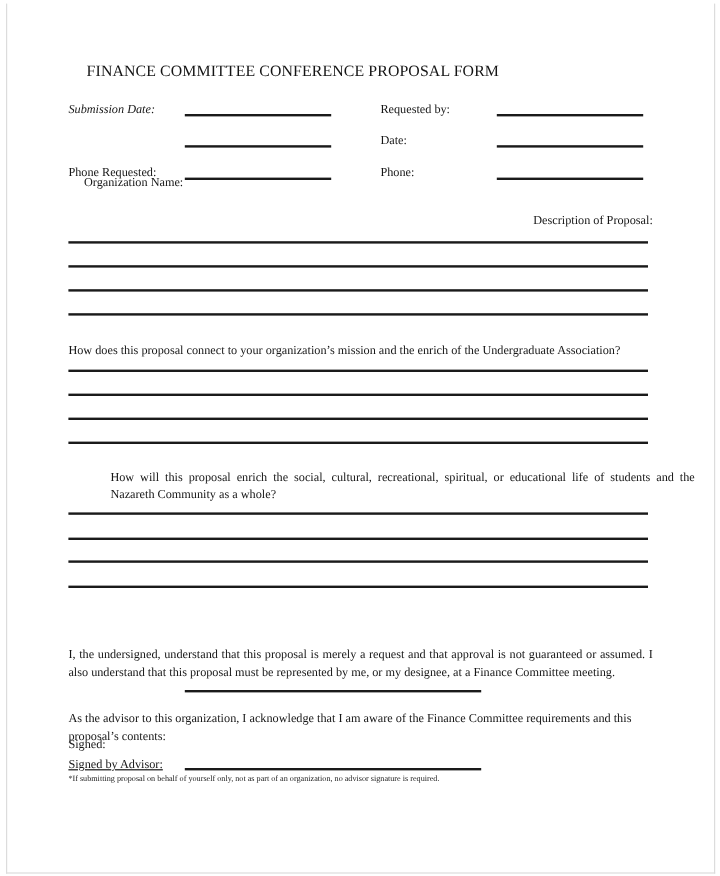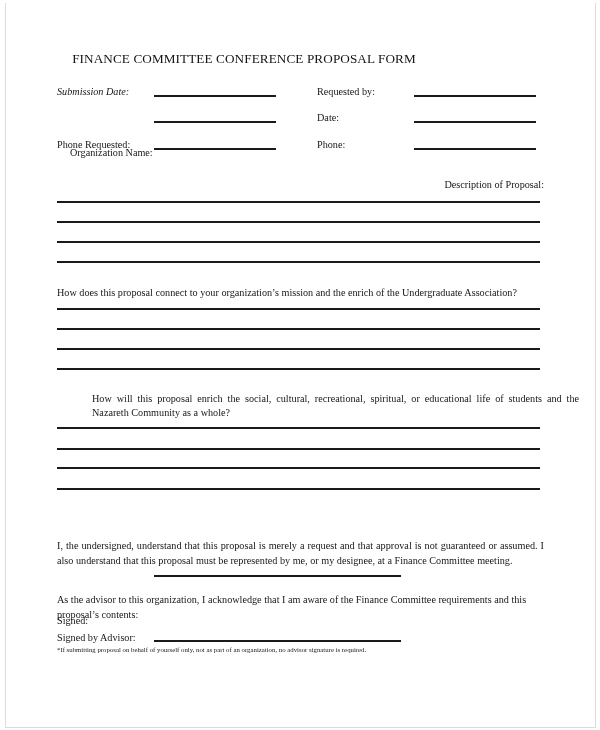--- a/index.html
+++ b/index.html
@@ -100,16 +100,16 @@
 <div class="fline" style="left:57px; top:467px; width:483px;"></div>
 <div class="fline" style="left:57px; top:488px; width:483px;"></div>
 
 <div class="q justify" style="top:511px; line-height:15px; white-space:normal;margin-top:27px;">I, the undersigned, understand that this proposal is merely a request and that approval is not guaranteed or assumed.  I also understand that this proposal must be represented by me, or my designee, at a Finance Committee meeting.</div>
 
 <div class="abs label" style="left:57px; top:567px;margin-top:48px;">Signed:</div>
 <div class="fline" style="left:154px; top:575px; width:247px;"></div>
 
 <div class="q" style="top:592px; line-height:15px; white-space:normal;">As the advisor to this organization, I acknowledge that I am aware of the Finance Committee requirements and this proposal’s contents:</div>
 
-<div class="abs label" style="left:57px; top:632px;">Signed by Advisor:</div>
+<div class="abs label" style="left:57px; top:632px;text-decoration:underline;">Signed by Advisor:</div>
 <div class="fline" style="left:154px; top:640px; width:247px;"></div>
 
 <div class="abs note" style="left:57px; top:646px;">*If submitting proposal on behalf of yourself only, not as part of an organization, no advisor signature is required.</div>
 
 </body></html>

